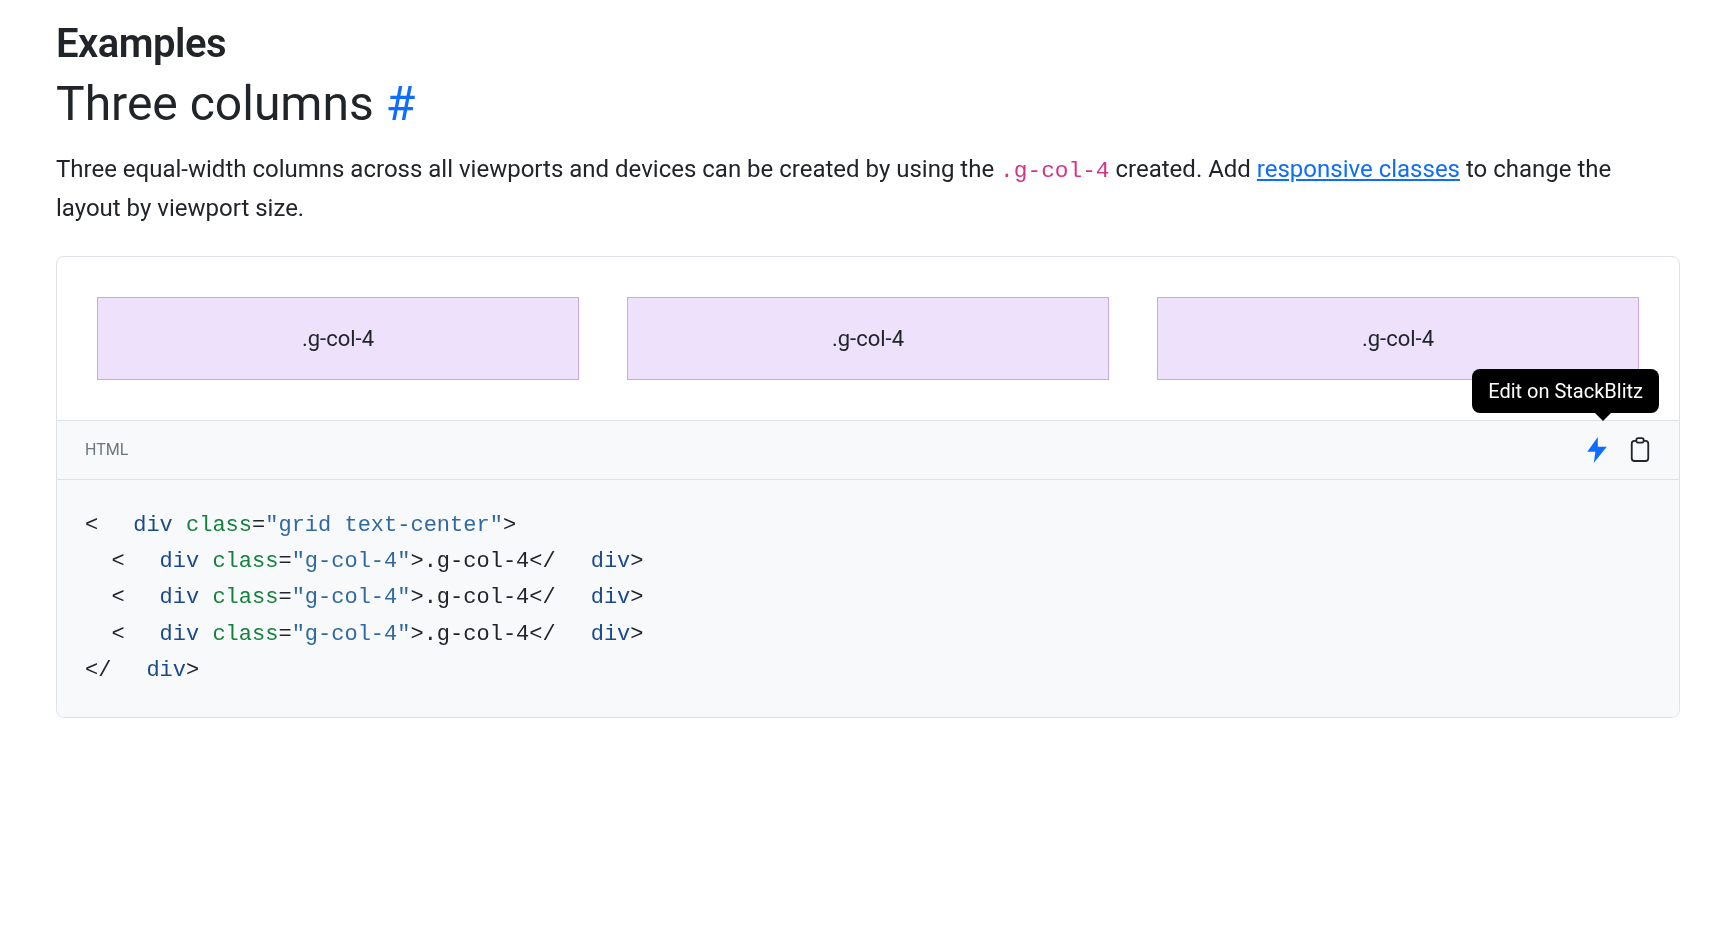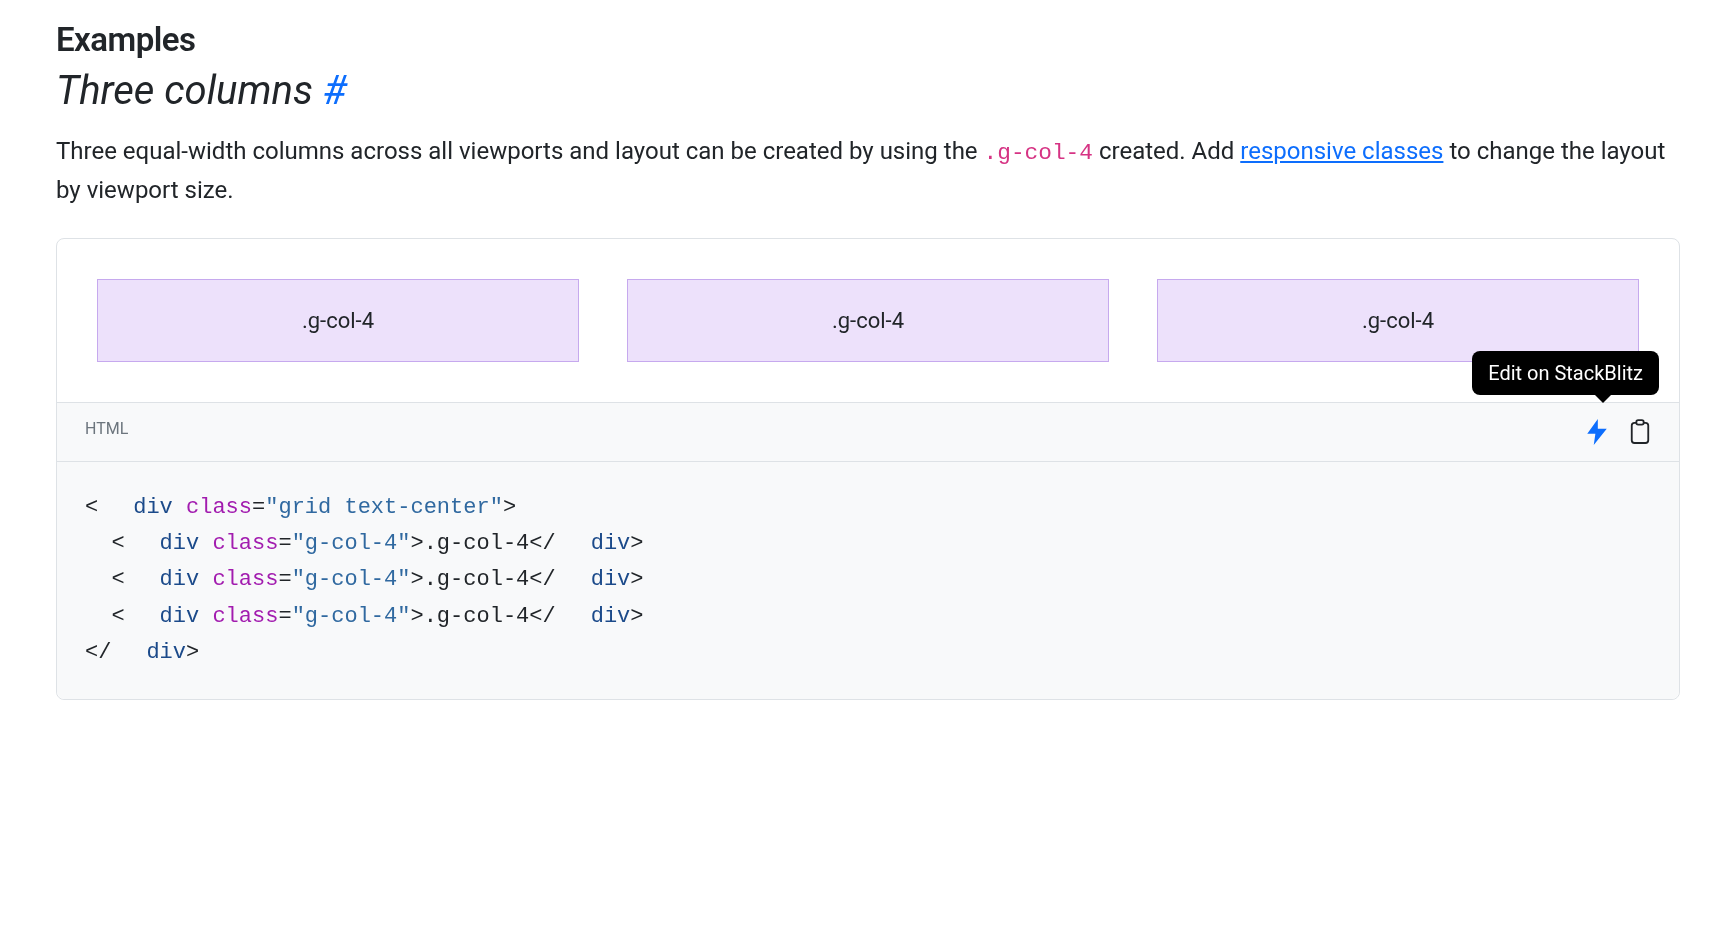--- a/index.html
+++ b/index.html
@@ -5,31 +5,30 @@
   * { box-sizing: border-box; }
   body {
     margin: 0;
     padding: 20px 56px;
     font-family: -apple-system, BlinkMacSystemFont, "Segoe UI", Roboto, "Helvetica Neue", Arial, sans-serif;
     color: #212529;
     background: #fff;
     font-size: 16px;
   }
   h1.page-title {
-    font-size: 33px;
+    font-size: 40px;
     font-weight: 600;
     margin: 0 0 8px 0;
     letter-spacing: -0.5px;
   }
   h2.subheading {
-    font-size: 40px;
+    font-size: 48px;
     font-weight: 400;
     margin: 0 0 18px 0;
     color: #212529;
-    font-style: italic;
   }
   .anchor-hash {
     color: #0d6efd;
     text-decoration: none;
     font-weight: 400;
   }
   p.description {
     font-size: 24px;
     line-height: 1.6;
     margin: 0 0 28px 0;
@@ -62,20 +61,21 @@
   .g-col {
     background: #ede1fb;
     border: 1px solid #c6a9ee;
     text-align: center;
     padding: 28px 10px;
     font-size: 22px;
     color: #212529;
   }
   .code-header {
     display: flex;
+    align-items: center;
     justify-content: space-between;
     background: #f8f9fa;
     border-top: 1px solid #dee2e6;
     border-bottom: 1px solid #dee2e6;
     padding: 16px 28px;
     position: relative;
   }
   .code-header-label {
     color: #6c757d;
     font-size: 16px;
@@ -120,37 +120,37 @@
     font-family: SFMono-Regular, Menlo, Monaco, Consolas, "Liberation Mono", "Courier New", monospace;
     font-size: 22px;
     line-height: 1.65;
     border-bottom-left-radius: 8px;
     border-bottom-right-radius: 8px;
     overflow-x: auto;
     white-space: pre;
   }
   .c-punct { color: #212529; }
   .c-tag   { color: #1b4a8a; margin-left: 35px; }
-  .c-attr  { color: #a21caf; }
+  .c-attr  { color: #15803d; }
   .c-op    { color: #212529; }
   .c-str   { color: #3069a0; }
   .c-text  { color: #212529; }
 </style>
 </head>
 <body>
 
 <h1 class="page-title">Examples</h1>
 
 <h2 class="subheading">
   <span>Three columns</span>
   <a class="anchor-hash" href="#">#</a>
 </h2>
 
 <p class="description">
-  <span>Three equal-width columns across all viewports and layout can be created by using the </span><code class="inline-code">.g-col-4</code><span> created. Add </span><a class="text-link" href="#">responsive classes</a><span> to change the layout by viewport size.</span>
+  <span>Three equal-width columns across all viewports and devices can be created by using the </span><code class="inline-code">.g-col-4</code><span> created. Add </span><a class="text-link" href="#">responsive classes</a><span> to change the layout by viewport size.</span>
 </p>
 
 <div class="example-wrap">
 
   <div class="example-area">
     <div class="grid-demo">
       <div class="g-col">.g-col-4</div>
       <div class="g-col">.g-col-4</div>
       <div class="g-col">.g-col-4</div>
     </div>

